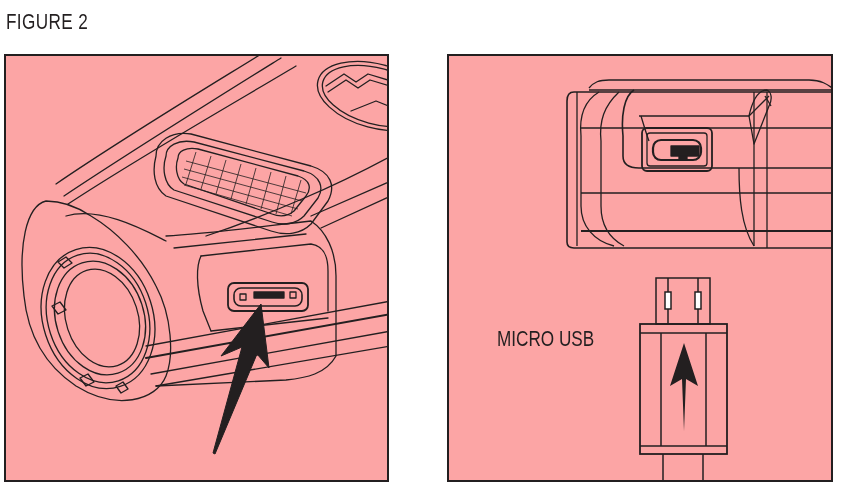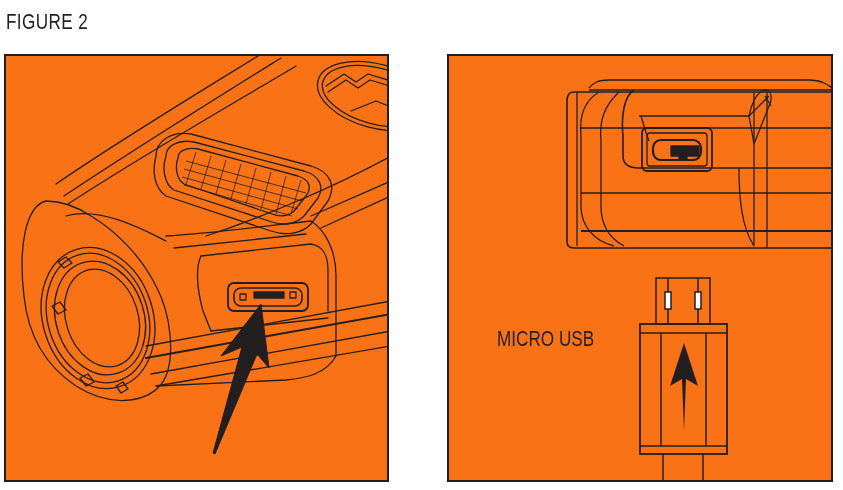--- a/index.html
+++ b/index.html
@@ -5,21 +5,21 @@
   html, body { margin: 0; padding: 0; background: #ffffff; }
   body { width: 843px; height: 490px; position: relative; overflow: hidden; font-family: "Liberation Sans", sans-serif; }
   .fig-title {
     position: absolute; left: 6px; top: 9px;
     font-family: "Liberation Sans Narrow", "Liberation Sans", sans-serif;
     font-size: 22px; letter-spacing: 0.5px; color: #231f20;
     transform: scaleX(0.78); transform-origin: left top;
   }
   .panel {
     position: absolute; box-sizing: border-box;
-    border: 2.5px solid #231f20; background: #f97316; overflow: hidden;
+    border: 2.5px solid #231f20; background: #fca5a5; overflow: hidden;
   }
   .panel-left { left: 4px; top: 54px; width: 385px; height: 428px; }
   .panel-right { left: 447px; top: 54px; width: 386px; height: 428px; }
   .panel svg { position: absolute; left: 0; top: 0; }
   .usb-label {
     position: absolute; left: 48px; top: 270px;
     font-size: 22px; color: #231f20; white-space: nowrap;
     transform: scaleX(0.78); transform-origin: left top;
   }
 </style>

